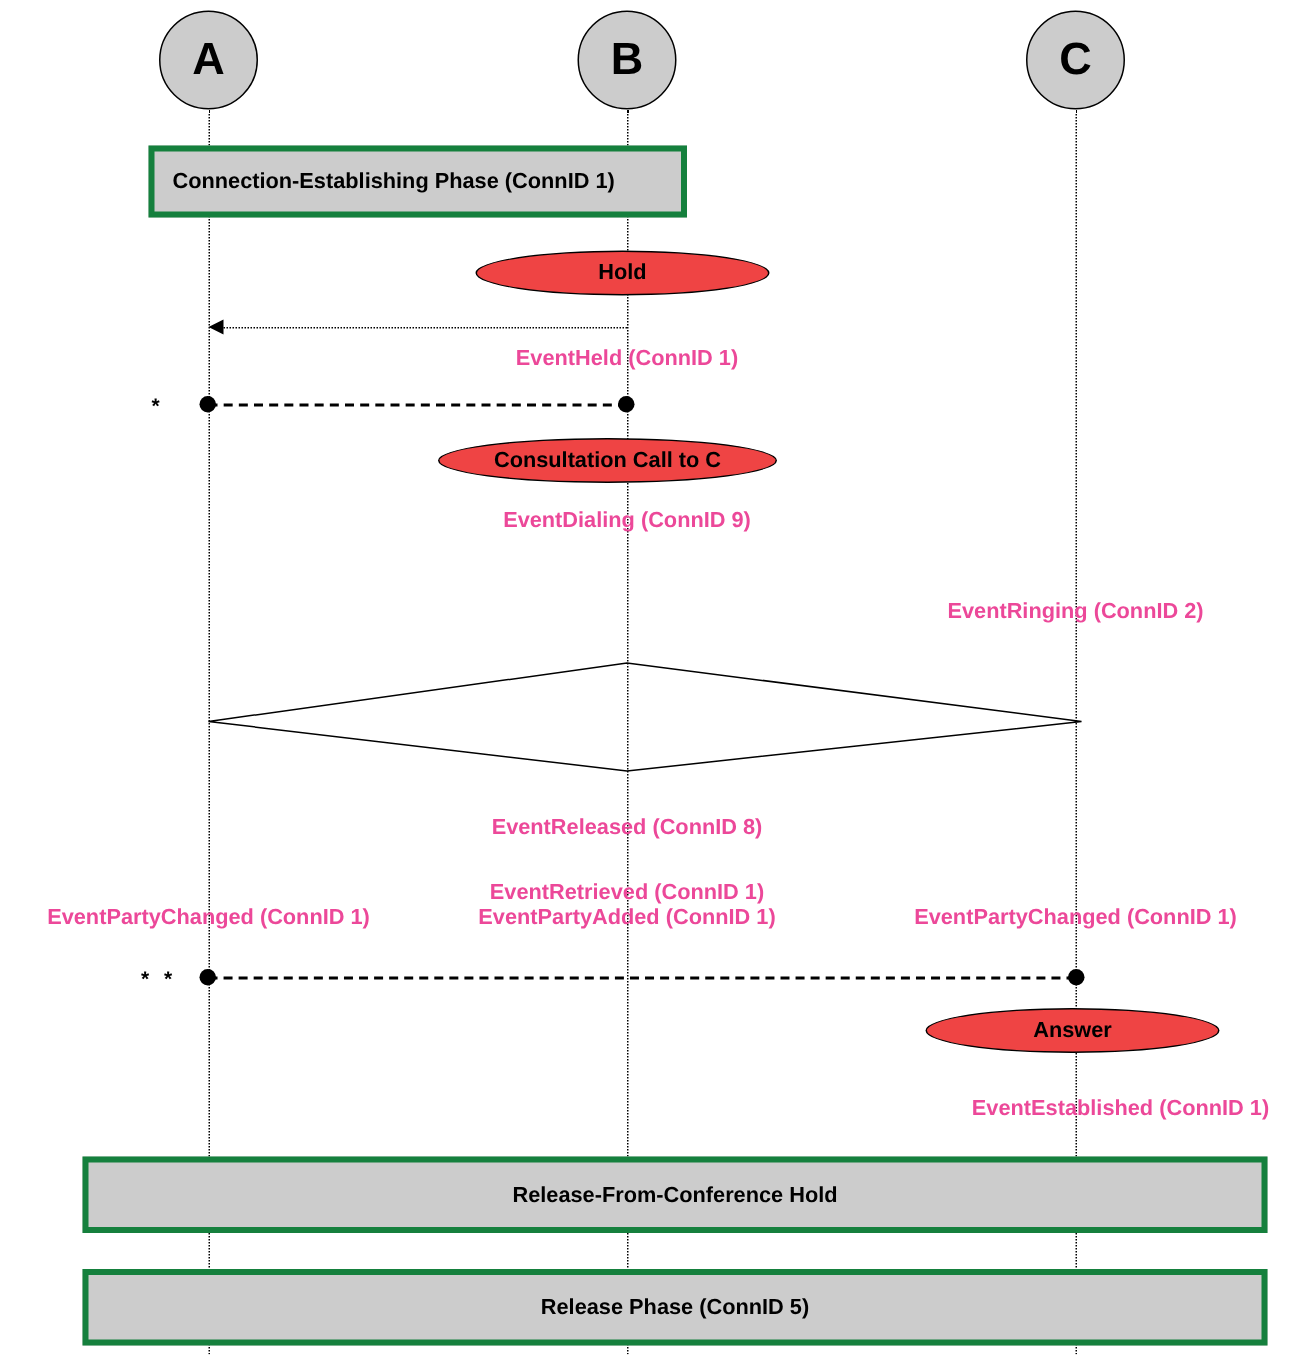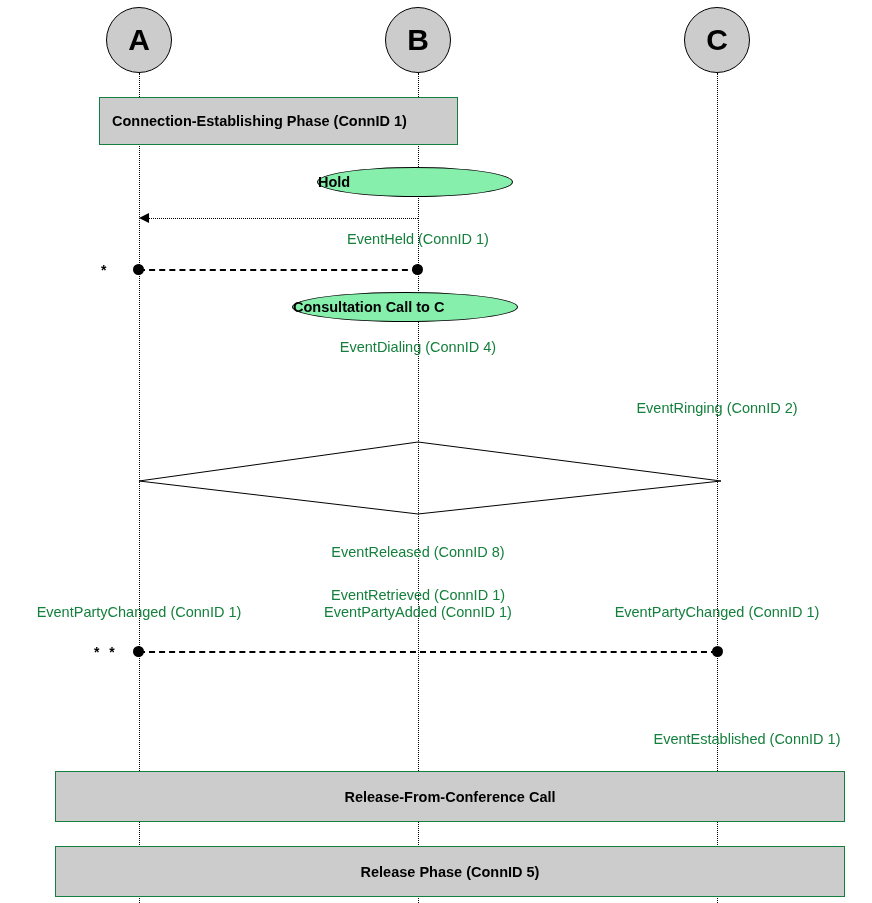--- a/index.html
+++ b/index.html
@@ -40,57 +40,57 @@
   .lifeline {
     position: absolute;
     width: 0;
     border-left: 1px dotted #000000;
   }
 
   
   .phase-box {
     position: absolute;
     background: #cccccc;
-    border: 1px solid #15803d;
+    border: 4px solid #15803d;
     box-sizing: border-box;
     display: flex;
     align-items: center;
     justify-content: center;
     font-size: 14.5px;
     font-weight: bold;
     color: #000000;
     text-align: center;
   }
   .phase-box.left-align {
     justify-content: flex-start;
     padding-left: 12px;
   }
 
   
   .ellipse {
     position: absolute;
-    background: #86efac;
+    background: #ef4444;
     border: 1px solid #000000;
     border-radius: 50%;
     box-sizing: border-box;
     display: flex;
     align-items: center;
-    justify-content: flex-start;
+    justify-content: center;
     font-size: 14.5px;
     font-weight: bold;
     color: #000000;
     text-align: center;
   }
 
   
   .event-label {
     position: absolute;
     font-size: 14.5px;
-    font-weight: normal;
-    color: #15803d;
+    font-weight: bold;
+    color: #ec4899;
     white-space: nowrap;
     text-align: center;
     transform: translateX(-50%);
     line-height: 1.1;
   }
 
   
   .msg-dotted {
     position: absolute;
     height: 0;
@@ -165,45 +165,48 @@
 
   <div class="asterisk" style="left:101px; top:262px;">*</div>
   <div class="msg-dashed" style="left:139px; top:269px; width:279px;"></div>
   <div class="end-dot" style="left:133px; top:264px;"></div>
   <div class="end-dot" style="left:412px; top:264px;"></div>
 
   <div class="ellipse" style="left:292px; top:292px; width:226px; height:30px;">
     <span>Consultation Call to C</span>
   </div>
 
-  <div class="event-label" style="left:418px; top:340px;">EventDialing (ConnID 4)</div>
+  <div class="event-label" style="left:418px; top:340px;">EventDialing (ConnID 9)</div>
 
 
   <div class="event-label" style="left:717px; top:387px;margin-top:14px;">EventRinging (ConnID 2)</div>
 
   <svg class="diamond-svg" style="left:135px; top:438px;" width="590" height="80" viewBox="0 0 590 80">
     <polygon points="4,43 283,4 586,43 283,76" fill="none" stroke="#000000" stroke-width="1"></polygon>
   </svg>
 
   <div class="event-label" style="left:418px; top:545px;">EventReleased (ConnID 8)</div>
   <div class="event-label" style="left:418px; top:576px;margin-top:12px;">EventRetrieved (ConnID 1)</div>
 
   <div class="event-label" style="left:139px; top:605px;">EventPartyChanged (ConnID 1)</div>
   <div class="event-label" style="left:418px; top:605px;">EventPartyAdded (ConnID 1)</div>
   <div class="event-label" style="left:717px; top:605px;">EventPartyChanged (ConnID 1)</div>
 
   <div class="asterisk" style="left:94px; top:644px;">* *</div>
   <div class="msg-dashed" style="left:139px; top:651px; width:578px;"></div>
   <div class="end-dot" style="left:133px; top:646px;"></div>
   <div class="end-dot" style="left:712px; top:646px;"></div>
 
+  <div class="ellipse" style="left:617px; top:672px; width:196px; height:30px;">
+    <span>Answer</span>
+  </div>
 
   <div class="event-label" style="left:717px; top:732px;margin-left:30px;">EventEstablished (ConnID 1)</div>
 
   <div class="phase-box" style="left:55px; top:771px; width:790px; height:51px;">
-    <span>Release-From-Conference Call</span>
+    <span>Release-From-Conference Hold</span>
   </div>
 
   <div class="phase-box" style="left:55px; top:846px; width:790px; height:51px;">
     <span>Release Phase (ConnID 5)</span>
   </div>
 
 </div>
 
 </body></html>

